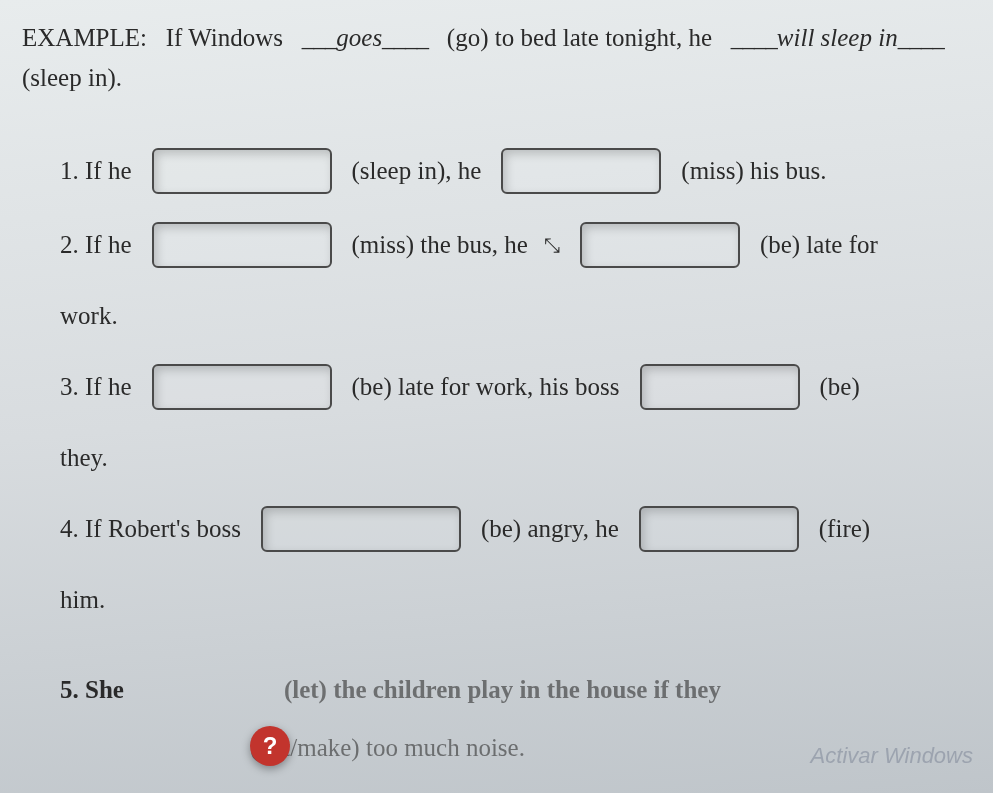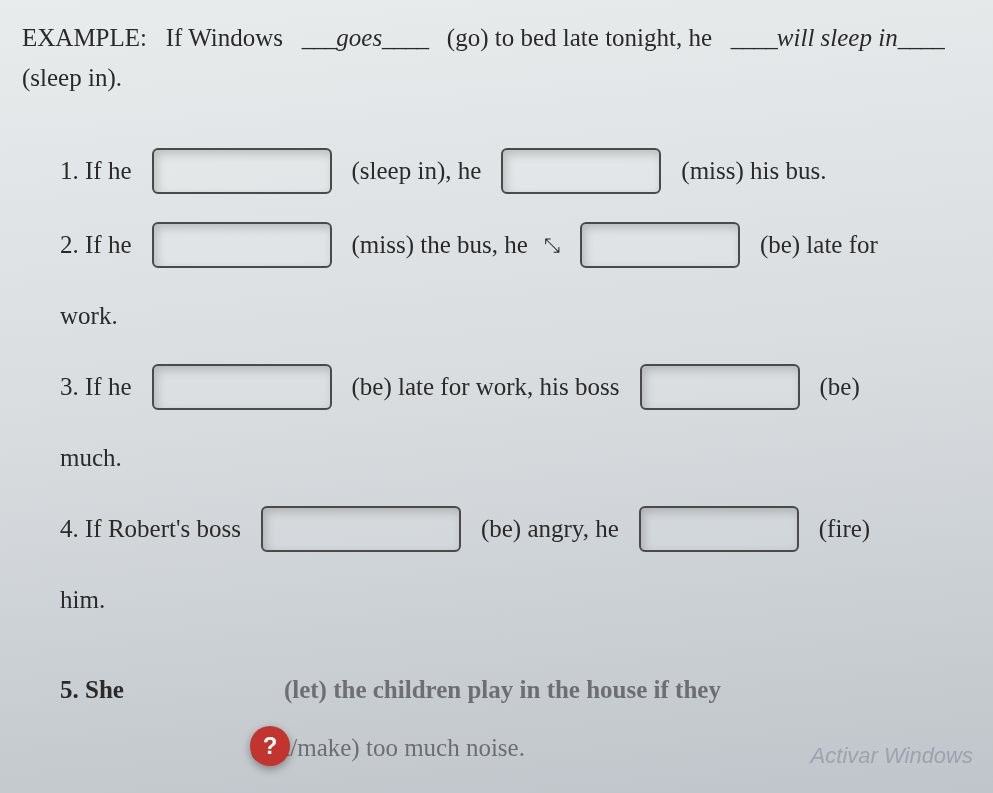--- a/index.html
+++ b/index.html
@@ -137,21 +137,21 @@
     </div>
 
     <div class="qline">
       <span class="qtext">3. If he</span>
       <span class="input-blank"></span>
       <span class="qtext">(be) late for work, his boss</span>
       <span class="input-blank narrow"></span>
       <span class="qtext">(be)</span>
     </div>
     <div class="qline">
-      <span class="qtext">much.</span>
+      <span class="qtext">they.</span>
     </div>
 
     <div class="qline">
       <span class="qtext">4. If Robert's boss</span>
       <span class="input-blank wide"></span>
       <span class="qtext">(be) angry, he</span>
       <span class="input-blank narrow"></span>
       <span class="qtext">(fire)</span>
     </div>
     <div class="qline" style="margin-bottom:50px;">

